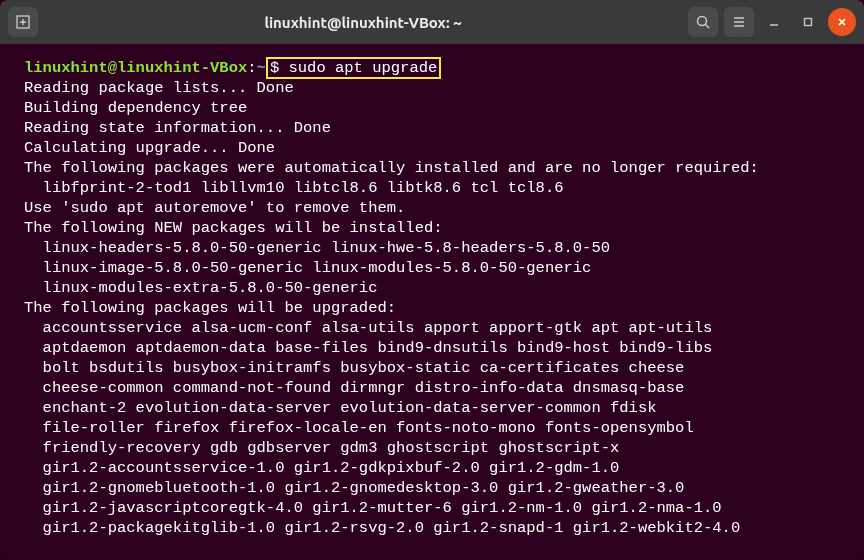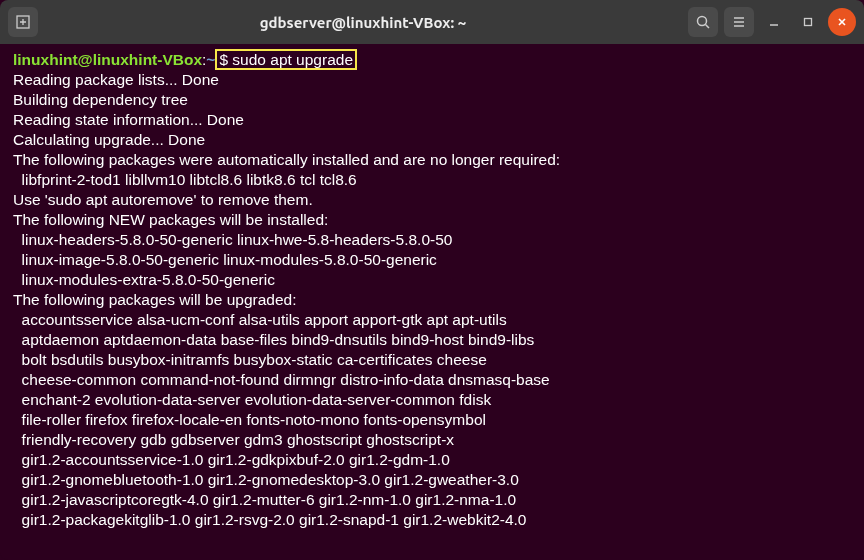--- a/index.html
+++ b/index.html
@@ -51,26 +51,27 @@
       border-radius: 50%;
       display: flex;
       align-items: center;
       justify-content: center;
       color: #ddd;
       font-size: 13px;
       font-family: sans-serif;
     }
     .win-ctrl.close { background: #e95420; color: #fff; }
     .terminal {
-      padding: 6px 13px;
+      padding: 6px 24px;
       color: #fff;
       font-size: 15.5px;
       line-height: 20px;
       white-space: pre;
-      font-family: Liberation Sans, sans-serif;
+      font-family: Liberation Mono, monospace;
+      margin-top: 8px;
     }
     .prompt-user { color: #8ae234; font-weight: bold; }
     .prompt-path { color: #729fcf; font-weight: bold; }
     .prompt-colon { color: #fff; }
     .highlight-cmd {
       border: 2px solid #f7e64a;
       padding: 0 2px;
     }
     .line { display: block; }
   </style>
@@ -81,21 +82,21 @@
   <div class="titlebar">
     <div class="tb-left">
       <div class="tb-btn">
         <svg width="16" height="16" viewBox="0 0 16 16">
             <rect x="2" y="2" width="12" height="12" fill="none" stroke="#ccc" stroke-width="1.3"></rect>
             <line x1="8" y1="5" x2="8" y2="11" stroke="#ccc" stroke-width="1.3"></line>
             <line x1="5" y1="8" x2="11" y2="8" stroke="#ccc" stroke-width="1.3"></line>
           </svg>
       </div>
     </div>
-    <div class="tb-title">gdbserver@linuxhint-VBox: ~</div>
+    <div class="tb-title">linuxhint@linuxhint-VBox: ~</div>
     <div class="tb-right">
       <div class="tb-btn">
         <svg width="16" height="16" viewBox="0 0 16 16">
             <circle cx="7" cy="7" r="4.5" fill="none" stroke="#ccc" stroke-width="1.5"></circle>
             <line x1="10.5" y1="10.5" x2="14" y2="14" stroke="#ccc" stroke-width="1.5"></line>
           </svg>
       </div>
       <div class="tb-btn">
         <svg width="16" height="16" viewBox="0 0 16 16">
             <line x1="3" y1="4" x2="13" y2="4" stroke="#ccc" stroke-width="1.5"></line>

